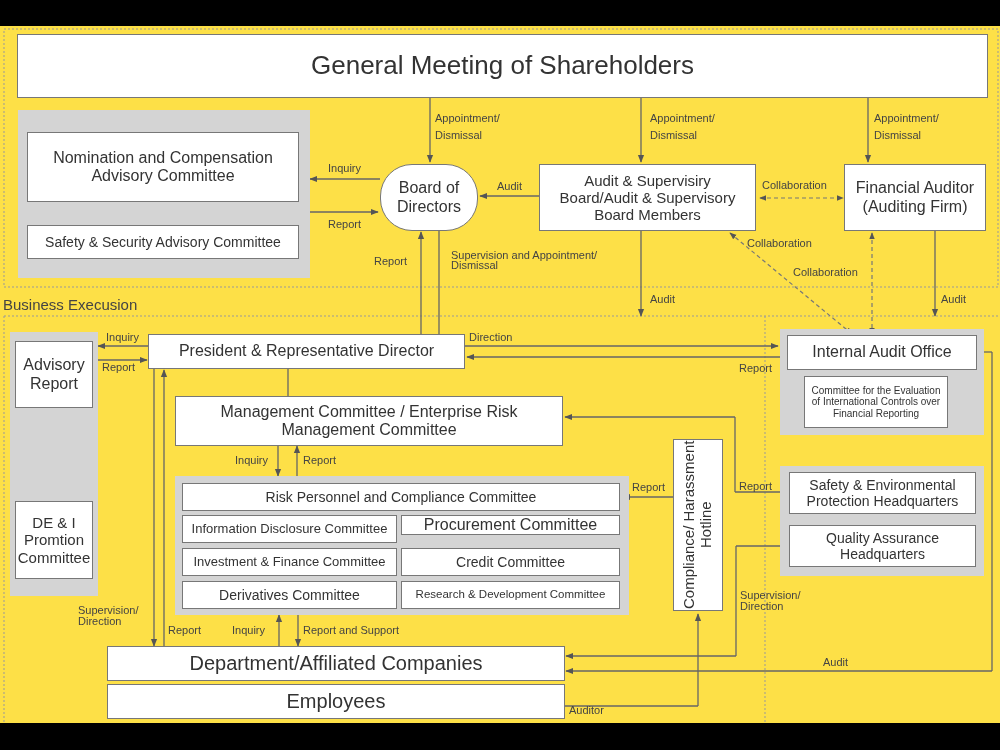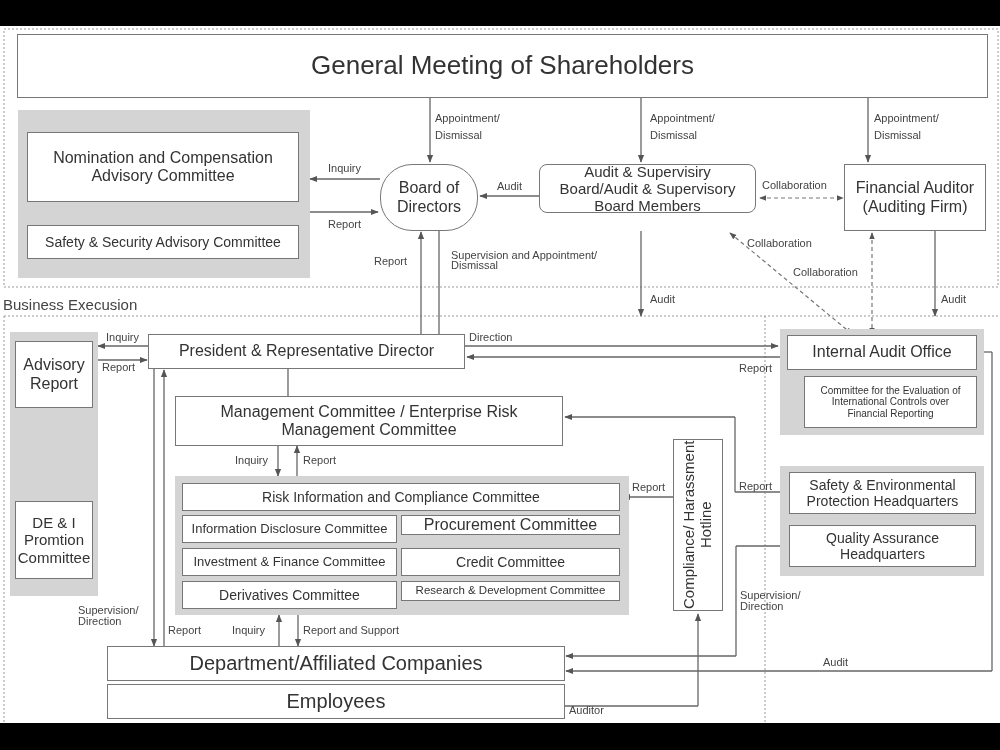--- a/index.html
+++ b/index.html
@@ -1,18 +1,18 @@
 <!DOCTYPE html>
 <html><head>
 <meta charset="utf-8">
 <style>
   html, body { margin:0; padding:0; }
   body { width:1000px; height:750px; background:#000; position:relative; overflow:hidden;
          font-family:"Liberation Sans", sans-serif; color:#333; }
-  .canvas { position:absolute; left:0; top:26px; width:1000px; height:697px; background:#ffffff; }
+  .canvas { position:absolute; left:0; top:26px; width:1000px; height:697px; background:#fde047; }
   .box { position:absolute; background:#fff; border:1.5px solid #777; box-sizing:border-box;
          display:flex; align-items:center; justify-content:center; text-align:center; line-height:1.15; }
   .grey { position:absolute; background:#d4d4d4; }
   .lbl { position:absolute; font-size:11px; color:#444; white-space:nowrap; line-height:1.2; }
   .section-label { position:absolute; font-size:15px; color:#444; }
   svg.lines { position:absolute; left:0; top:0; }
   .vert { writing-mode:vertical-rl; transform:rotate(180deg); }
 </style>
 </head>
 <body>
@@ -98,21 +98,21 @@
   <div class="box" style="left:27px;top:106px;width:272px;height:70px;font-size:16px;padding:0 10px;">
     <span>Nomination and Compensation Advisory Committee</span>
   </div>
   <div class="box" style="left:27px;top:199px;width:272px;height:34px;font-size:14px;">
     <span>Safety &amp; Security Advisory Committee</span>
   </div>
 
   <div class="box" style="left:380px;top:138px;width:98px;height:67px;font-size:16px;padding:0 8px;border-radius:32px;">
     <span>Board of Directors</span>
   </div>
-  <div class="box" style="left:539px;top:138px;width:217px;height:49px;font-size:15px;padding:2px 4px;border-radius:8px;">
+  <div class="box" style="left:539px;top:138px;width:217px;height:67px;font-size:15px;padding:2px 4px;">
     <span>Audit &amp; Supervisiry Board/Audit &amp; Supervisory Board Members</span>
   </div>
   <div class="box" style="left:844px;top:138px;width:142px;height:67px;font-size:16px;padding:0 2px;">
     <span>Financial Auditor (Auditing Firm)</span>
   </div>
 
   <div class="section-label" style="left:3px;top:270px;">Business Execusion</div>
 
   <div class="grey" style="left:10px;top:306px;width:88px;height:264px;"></div>
   <div class="box" style="left:15px;top:315px;width:78px;height:67px;font-size:16px;">
@@ -127,44 +127,44 @@
   </div>
 
   <div class="box" style="left:175px;top:370px;width:388px;height:50px;font-size:16px;padding:0 30px;">
     <span>Management Committee / Enterprise Risk Management Committee</span>
   </div>
 
   <div class="grey" style="left:780px;top:303px;width:204px;height:106px;"></div>
   <div class="box" style="left:787px;top:309px;width:190px;height:35px;font-size:16px;">
     <span>Internal Audit Office</span>
   </div>
-  <div class="box" style="left:804px;top:350px;width:173px;height:52px;font-size:10px;padding:0 6px;justify-content:flex-end;">
+  <div class="box" style="left:804px;top:350px;width:144px;height:52px;font-size:10px;padding:0 6px;justify-content:flex-end;">
     <span>Committee for the Evaluation of International Controls over Financial Reporting</span>
   </div>
 
   <div class="grey" style="left:175px;top:450px;width:454px;height:139px;"></div>
   <div class="box" style="left:182px;top:457px;width:438px;height:28px;font-size:14px;">
-    <span>Risk Information and Compliance Committee</span>
+    <span>Risk Personnel and Compliance Committee</span>
   </div>
   <div class="box" style="left:182px;top:489px;width:215px;height:28px;font-size:13px;">
     <span>Information Disclosure Committee</span>
   </div>
   <div class="box" style="left:401px;top:489px;width:219px;height:20px;font-size:16px;">
     <span>Procurement Committee</span>
   </div>
   <div class="box" style="left:182px;top:522px;width:215px;height:28px;font-size:13px;">
     <span>Investment &amp; Finance Committee</span>
   </div>
   <div class="box" style="left:401px;top:522px;width:219px;height:28px;font-size:14px;">
     <span>Credit Committee</span>
   </div>
   <div class="box" style="left:182px;top:555px;width:215px;height:28px;font-size:14px;">
     <span>Derivatives Committee</span>
   </div>
-  <div class="box" style="left:401px;top:555px;width:219px;height:20px;font-size:11.5px;text-align:right;">
+  <div class="box" style="left:401px;top:555px;width:219px;height:28px;font-size:11.5px;text-align:right;">
     <span>Research &amp; Development Committee</span>
   </div>
 
   <div class="box" style="left:673px;top:413px;width:50px;height:172px;font-size:15px;">
     <span class="vert" style="width:36px;">Compliance/ Harassment Hotline</span>
   </div>
 
   <div class="grey" style="left:780px;top:440px;width:204px;height:110px;"></div>
   <div class="box" style="left:789px;top:446px;width:187px;height:42px;font-size:14px;">
     <span>Safety &amp; Environmental Protection Headquarters</span>

